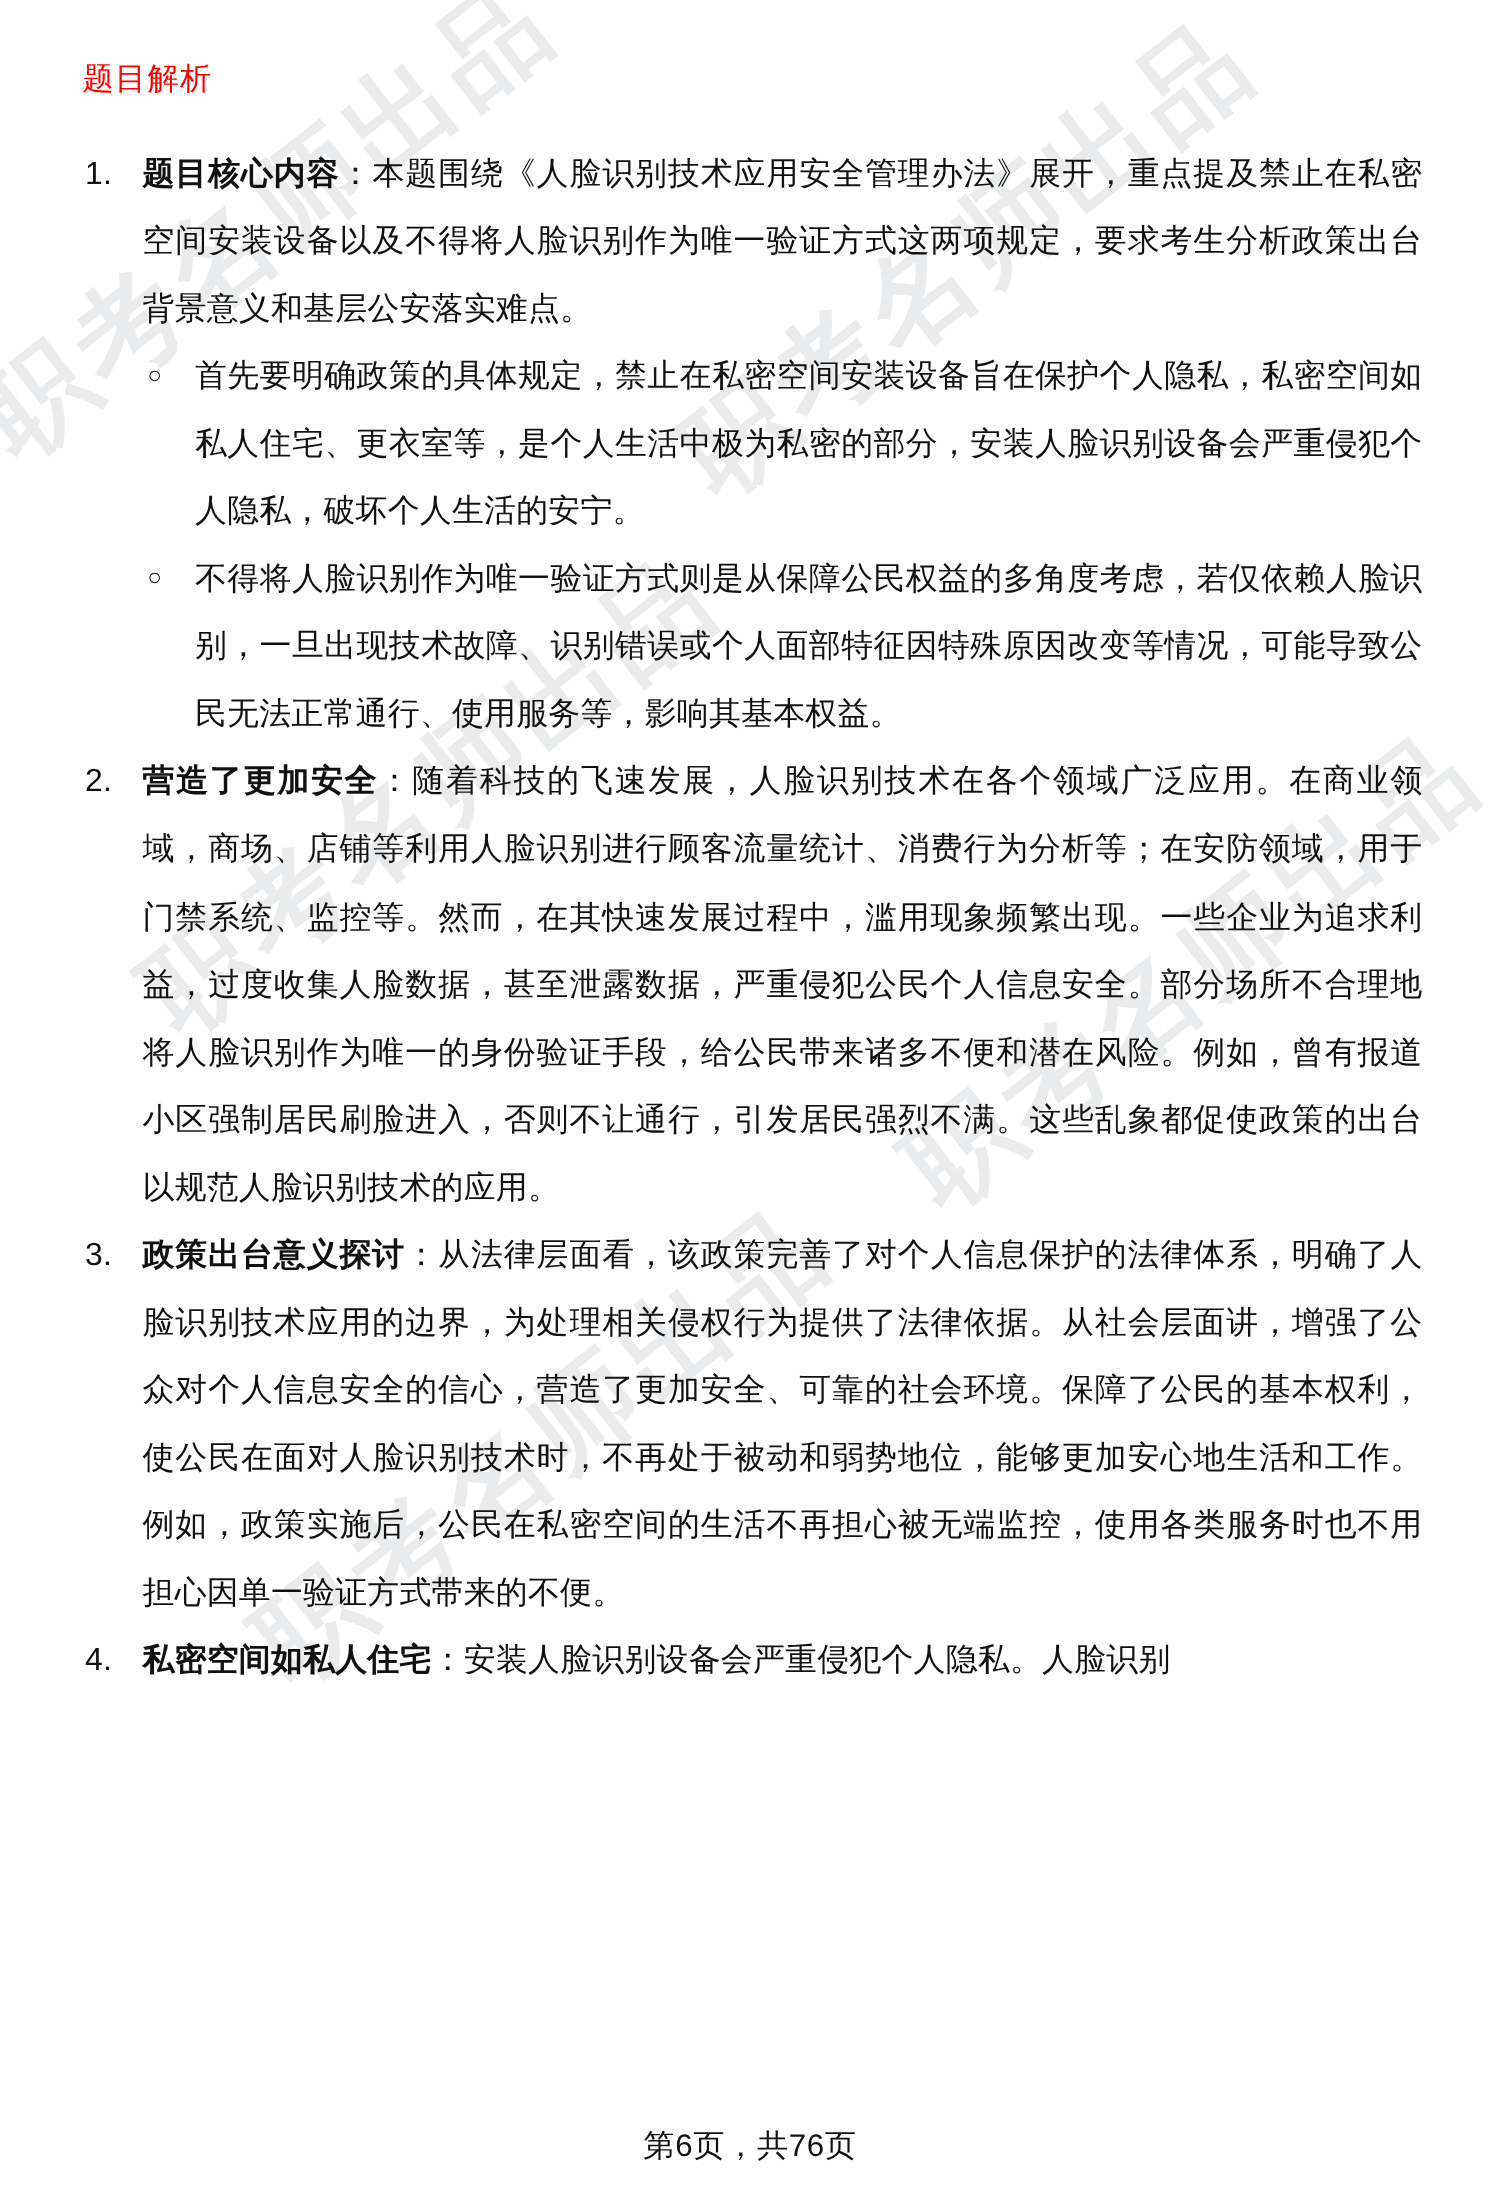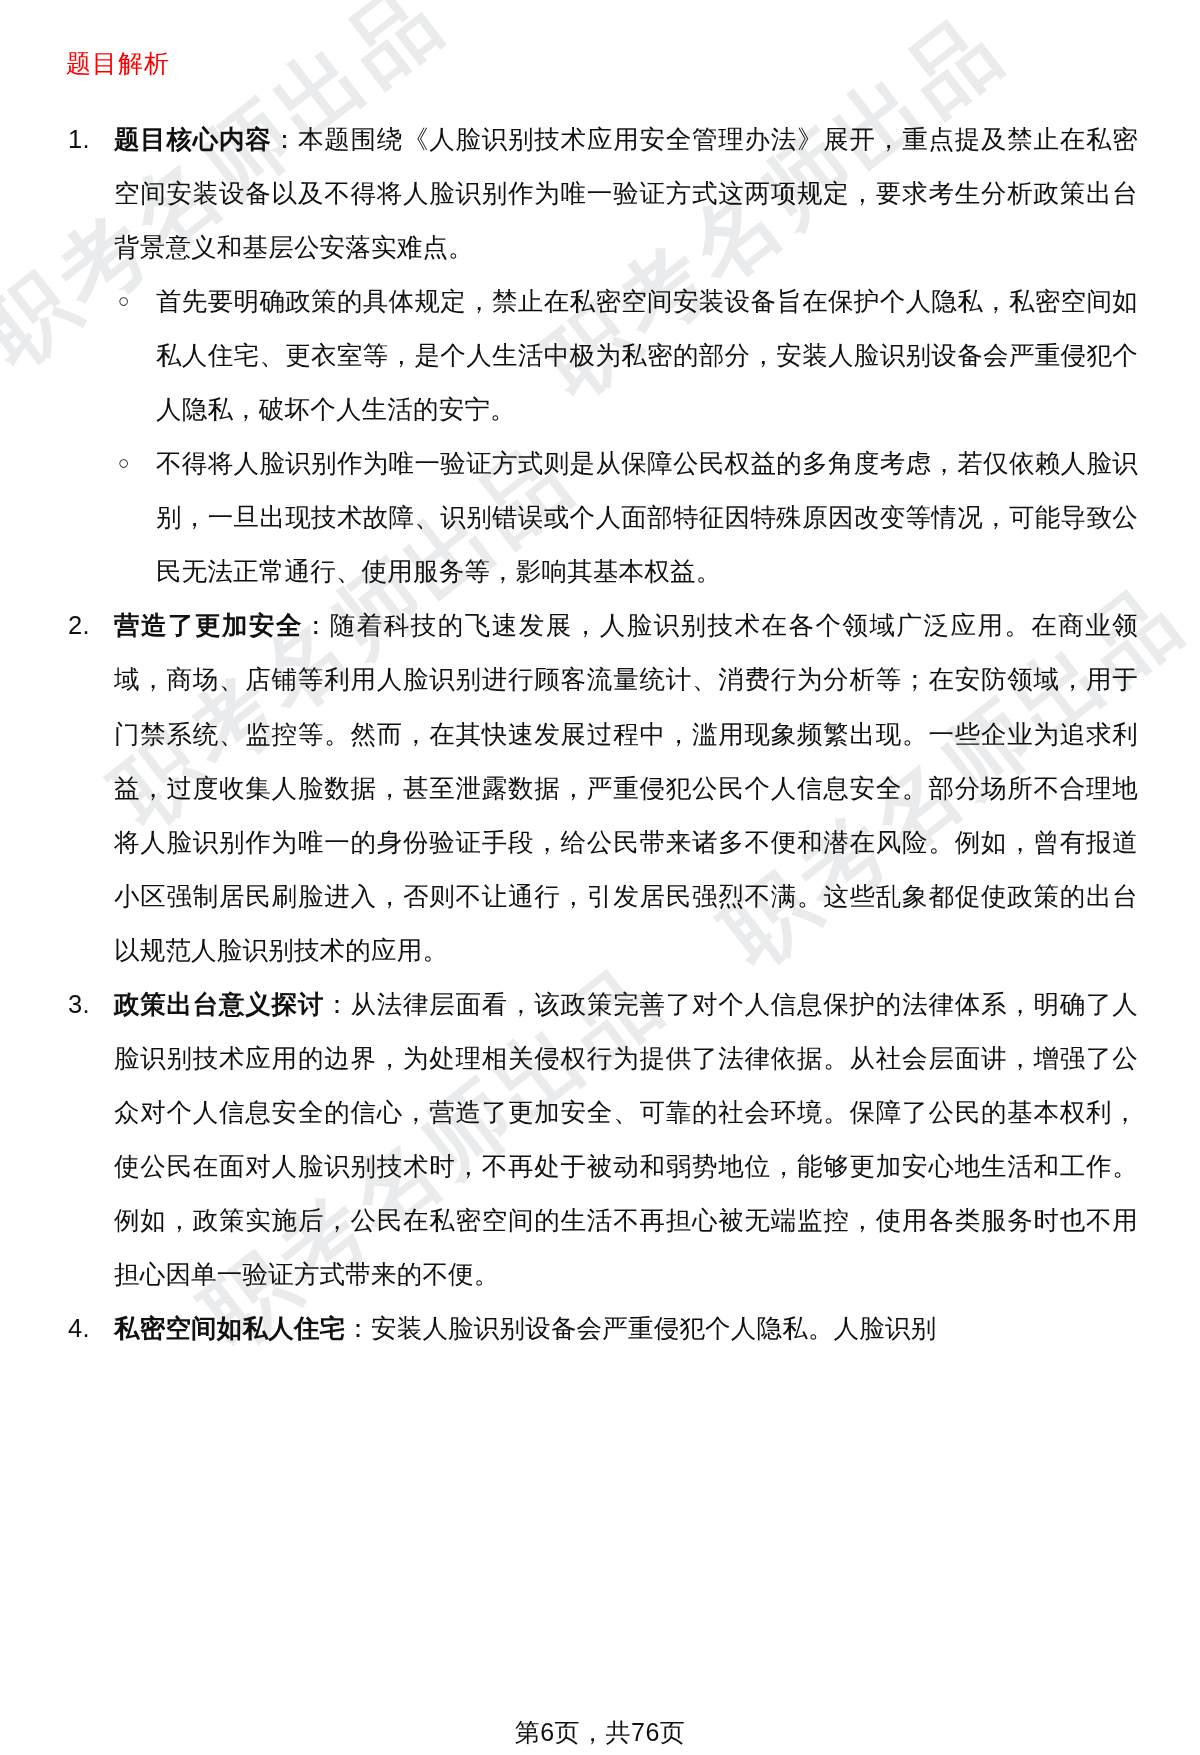--- a/index.html
+++ b/index.html
@@ -115,21 +115,21 @@
     width: 26px;
     font-size: 19px;
     line-height: 2.85;
     color: #111111;
   }
 
   .footer {
     position: absolute;
     left: 0;
     right: 0;
-    bottom: 6px;
+    bottom: 22px;
     text-align: center;
     font-size: 25px;
     color: #111111;
     z-index: 3;
     letter-spacing: 0.5px;
   }
 </style>
 </head>
 <body>
 

